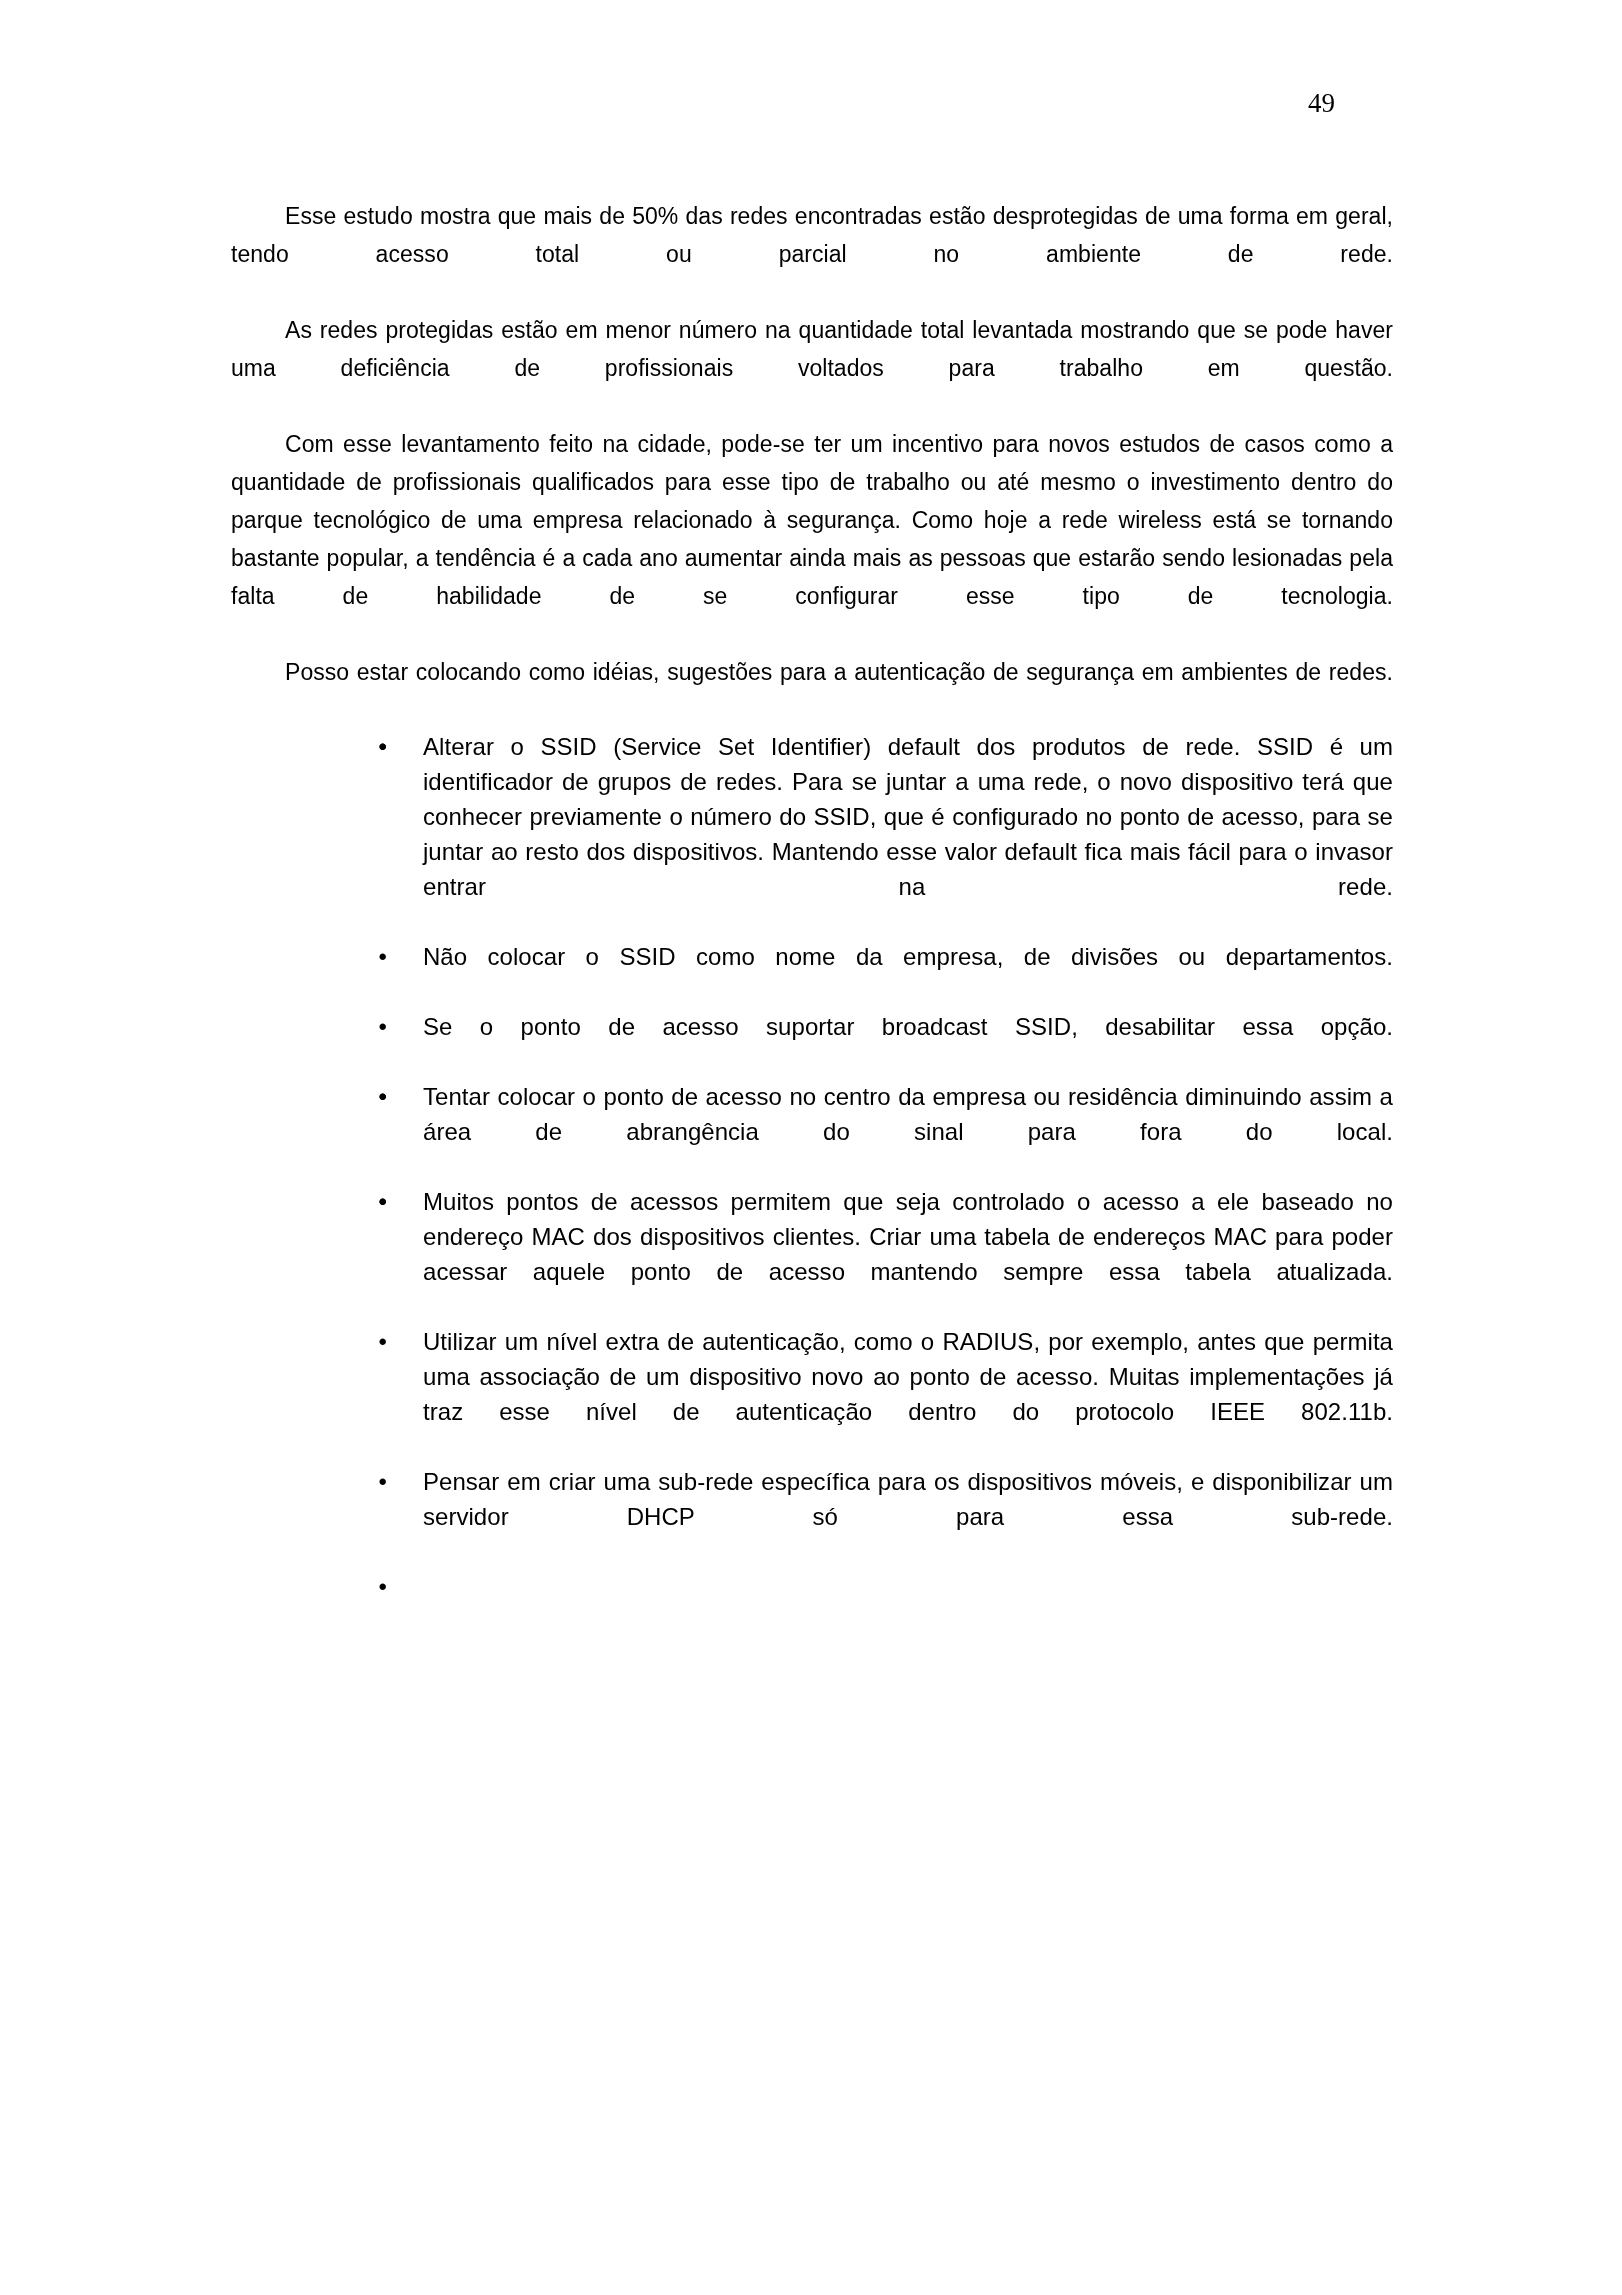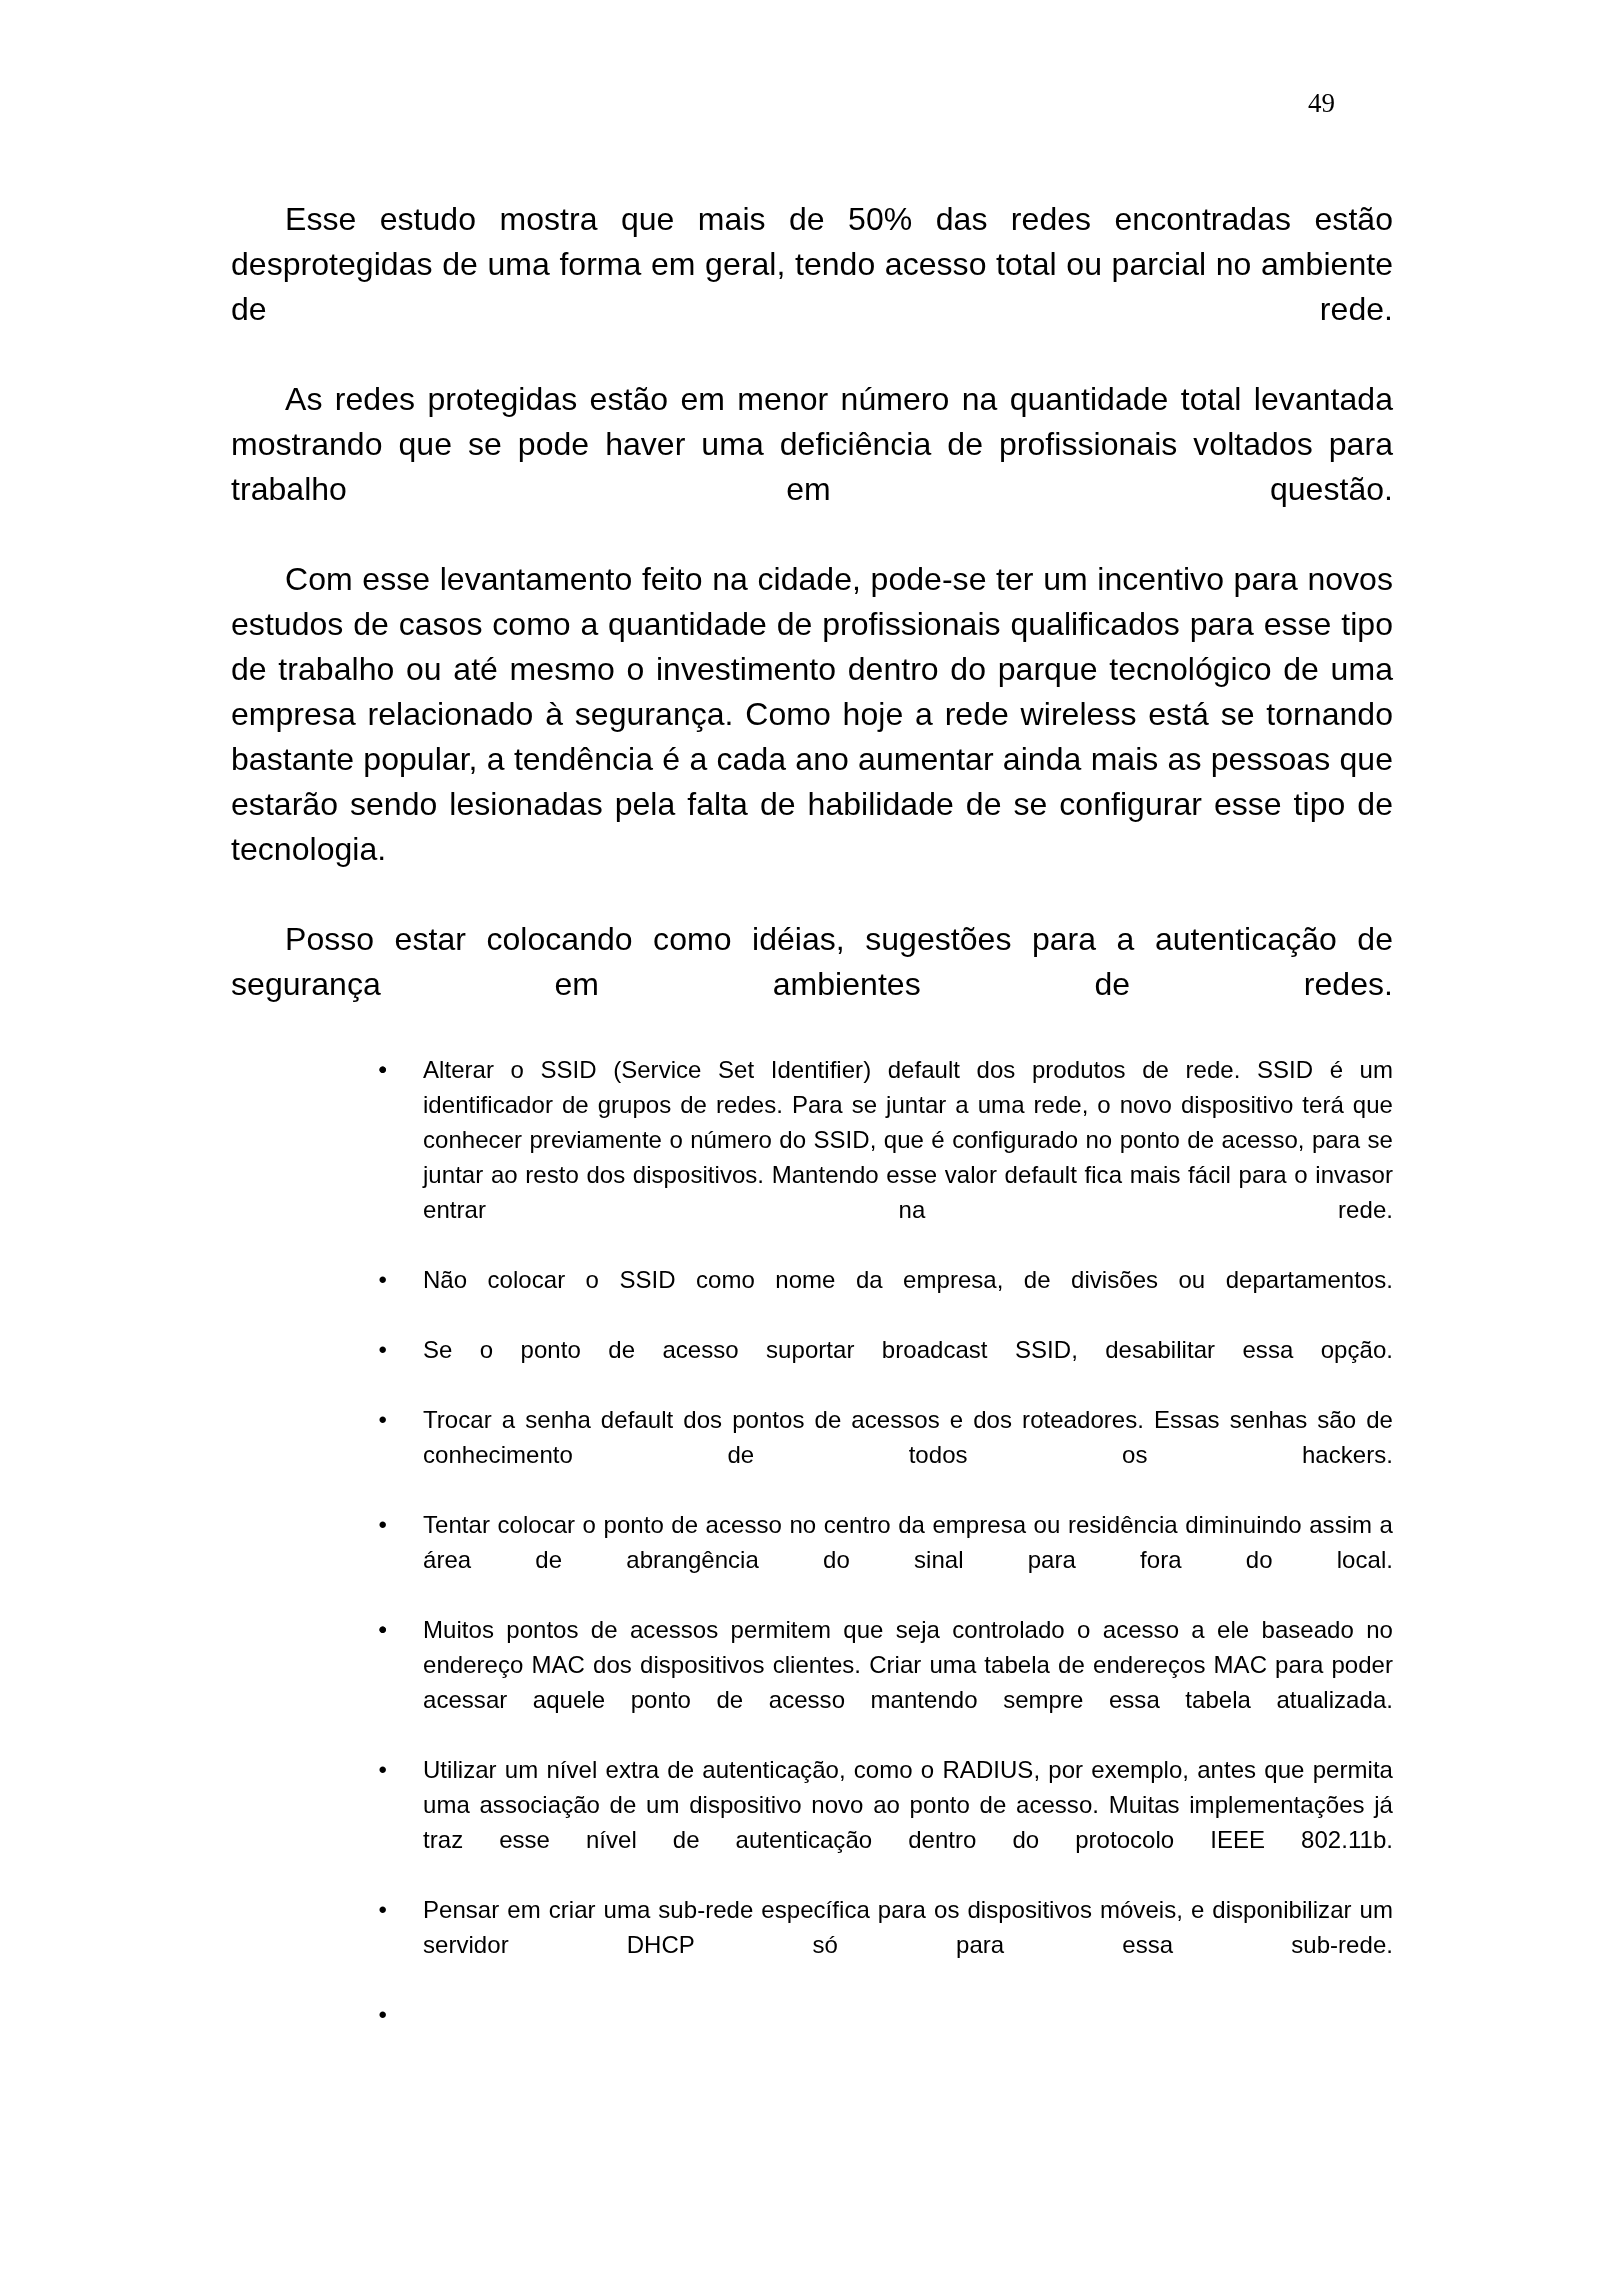--- a/index.html
+++ b/index.html
@@ -32,22 +32,22 @@
   }
   
   .content {
     position: absolute;
     left: 231px;
     top: 197px;
     width: 1162px;
   }
   p.para {
     margin: 0;
-    font-size: 32px;
-    line-height: 45px;
+    font-size: 23px;
+    line-height: 38px;
     text-align: justify;
     text-indent: 54px;
     letter-spacing: 0.04px;
     word-spacing: 0.2px;
     -webkit-hyphens: none;
     hyphens: none;
   }
   
   ul.bullets {
     margin: 0;
@@ -108,21 +108,20 @@
       <li>
         <span class="bullet-marker">•</span>
         <span class="bullet-text">Não colocar o SSID como nome da empresa, de divisões ou departamentos.</span>
       </li>
       <li>
         <span class="bullet-marker">•</span>
         <span class="bullet-text">Se o ponto de acesso suportar broadcast SSID, desabilitar essa opção.</span>
       </li>
       <li>
         <span class="bullet-marker">•</span>
-        <span class="bullet-text">Trocar a senha default dos pontos de acessos e dos roteadores. Essas senhas são de conhecimento de todos os hackers.</span>
       </li>
       <li>
         <span class="bullet-marker">•</span>
         <span class="bullet-text">Tentar colocar o ponto de acesso no centro da empresa ou residência diminuindo assim a área de abrangência do sinal para fora do local.</span>
       </li>
       <li>
         <span class="bullet-marker">•</span>
       </li>
       <li>
         <span class="bullet-marker">•</span>

